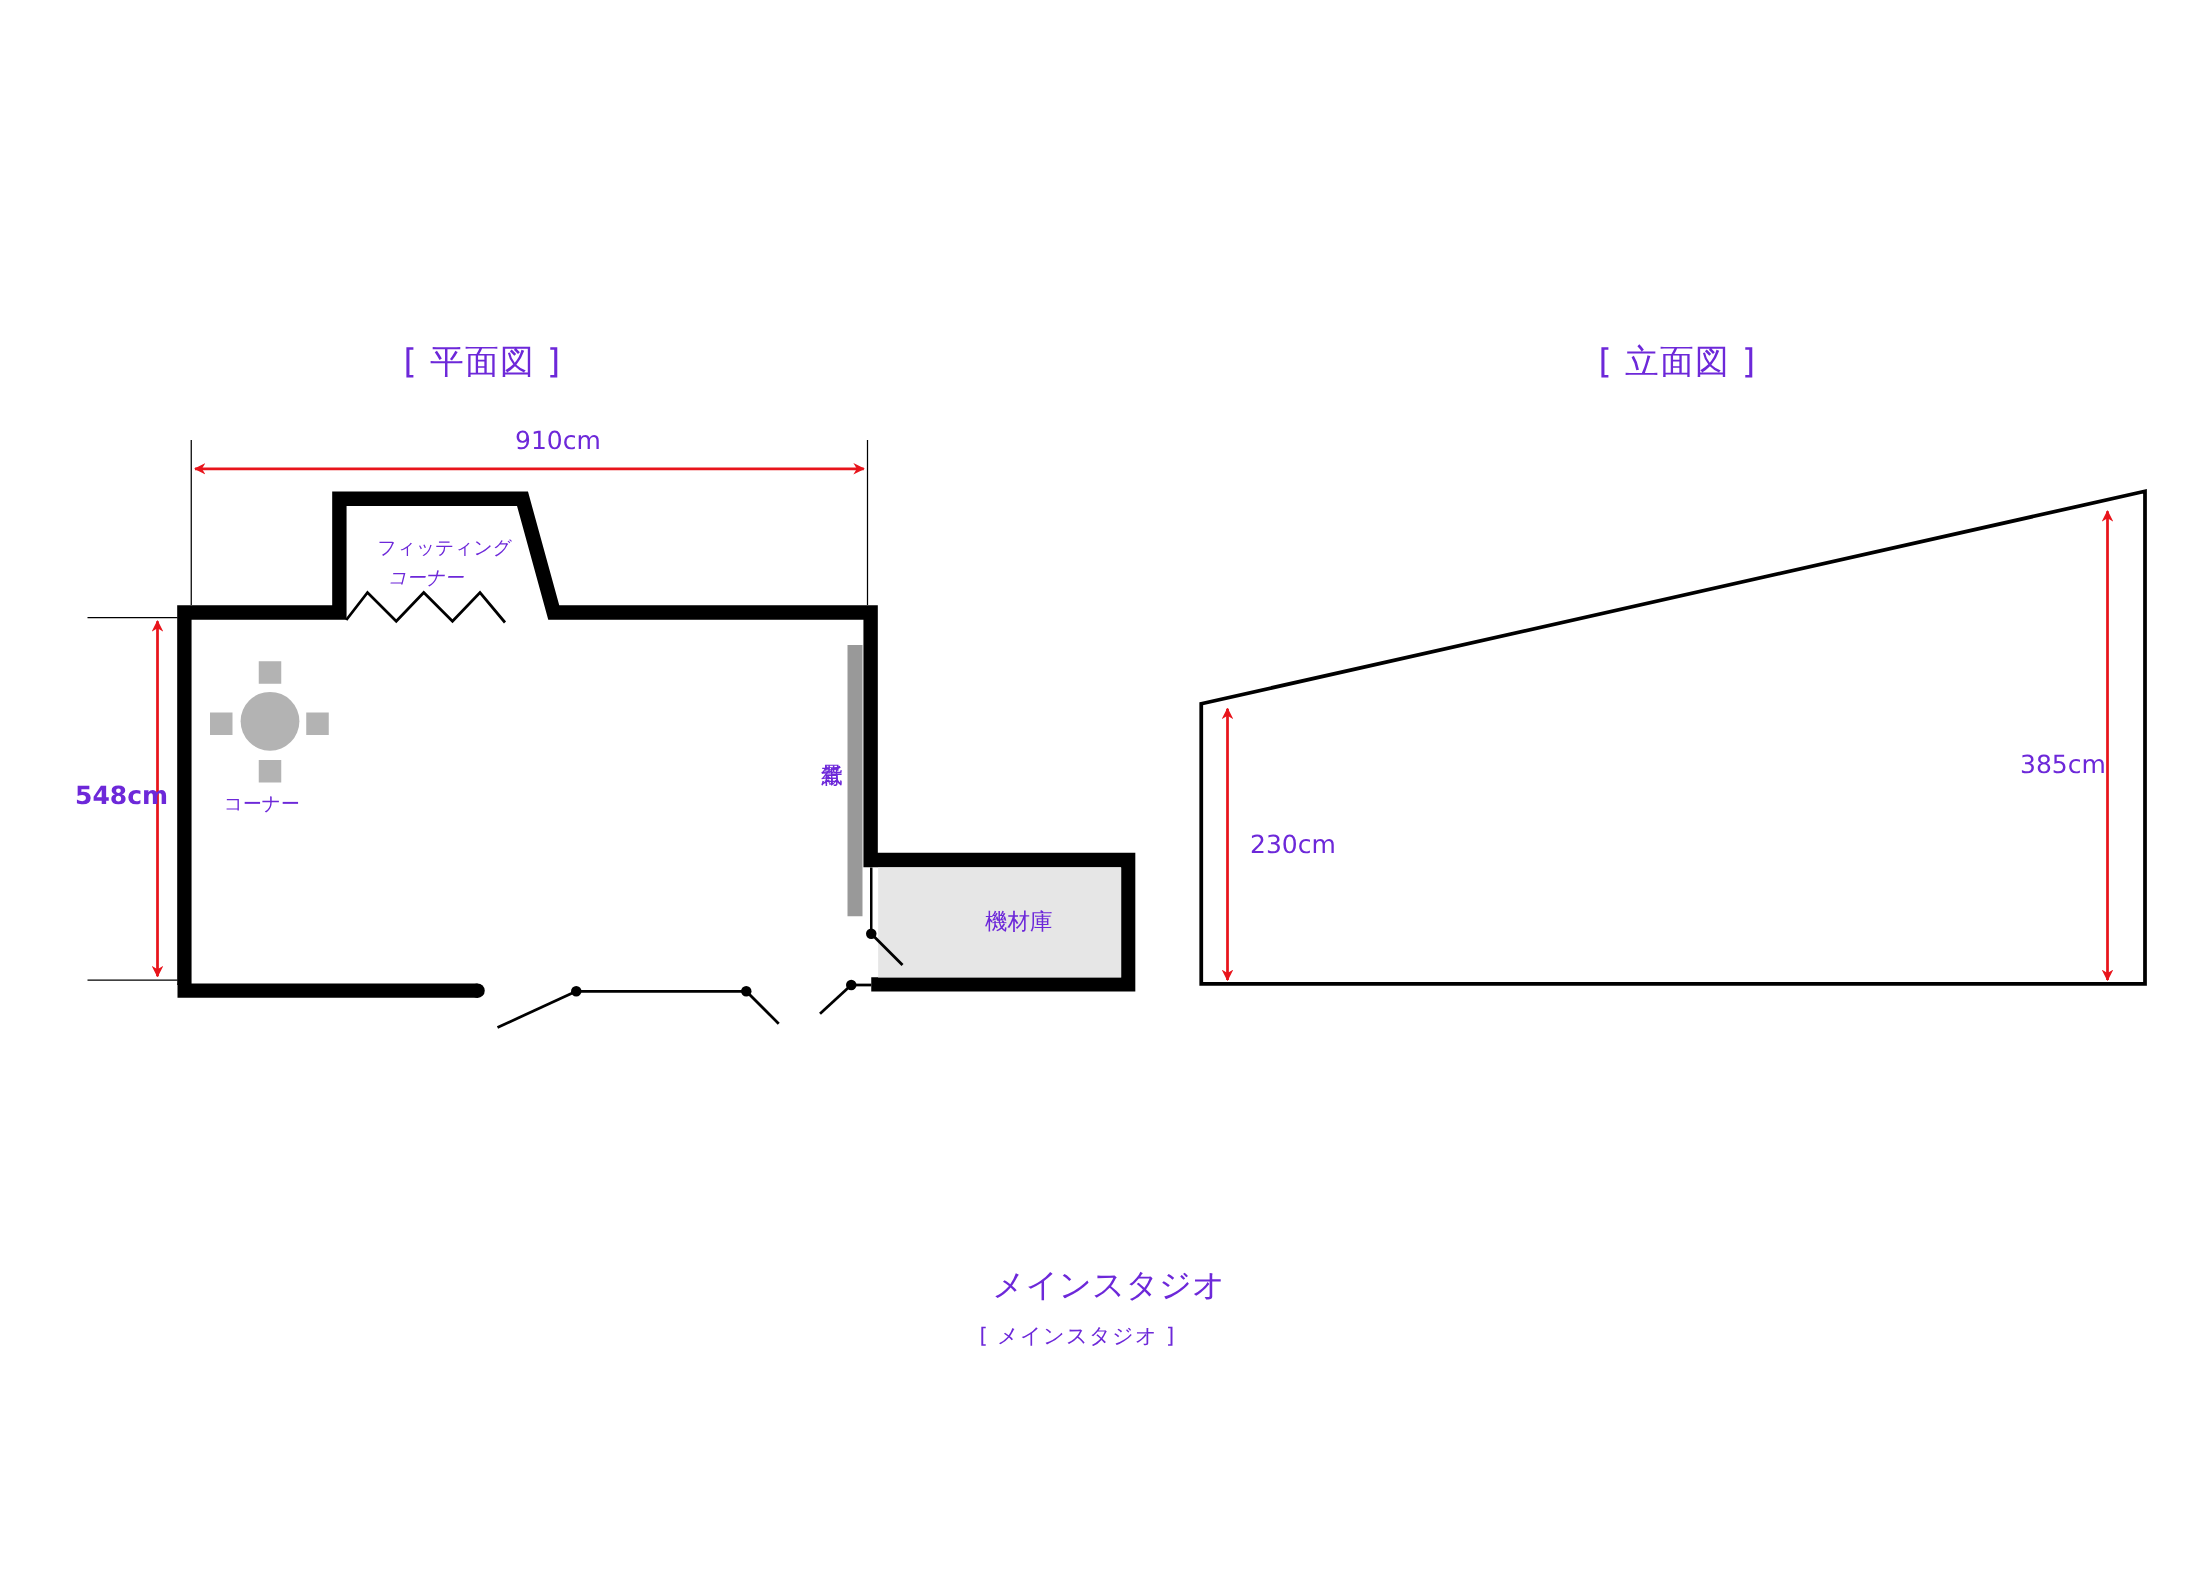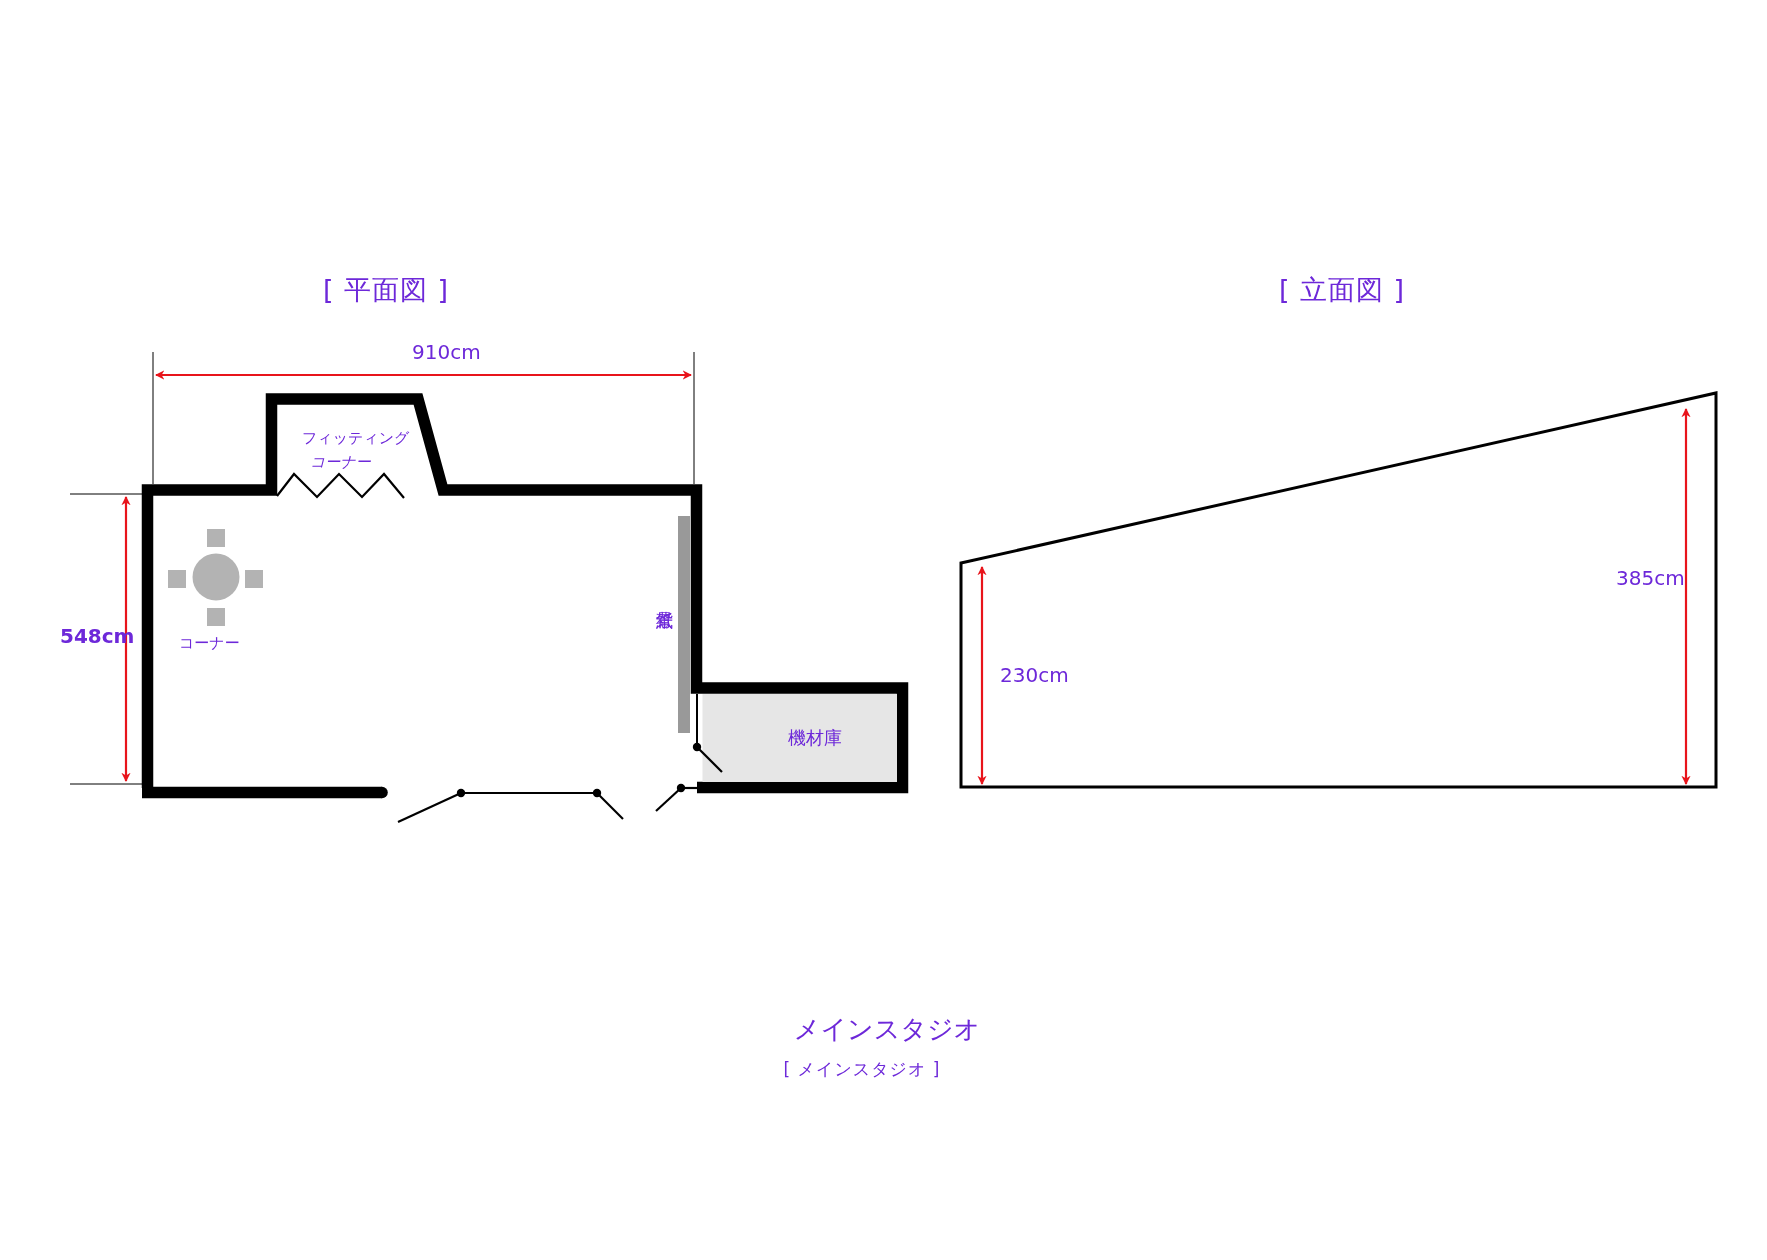--- a/index.html
+++ b/index.html
@@ -87,16 +87,16 @@
 <div class="lbl note" style="left:302px; top:431px;">フィッティング</div>
 <div class="lbl note" style="left:310px; top:455px;font-style:italic;">コーナー</div>
 
 <div class="lbl note" style="left:179px; top:636px;">コーナー</div>
 
 <div class="lbl vertical" style="left:656px; top:597px;">背景紙</div>
 
 <div class="lbl dim" style="left:788px; top:730px; font-size:18px;font-family:Liberation Mono, monospace;">機材庫</div>
 
 <div class="lbl dim" style="left:1000px; top:665px;">230cm</div>
-<div class="lbl dim" style="left:1616px; top:568px;">385cm</div>
+<div class="lbl dim" style="left:1616px; top:601px;">385cm</div>
 
 <div class="lbl main-title" style="left:887px; top:1016px;">メインスタジオ</div>
 <div class="lbl sub-title" style="left:862px; top:1061px;">[ メインスタジオ ]</div>
 
 </body></html>

